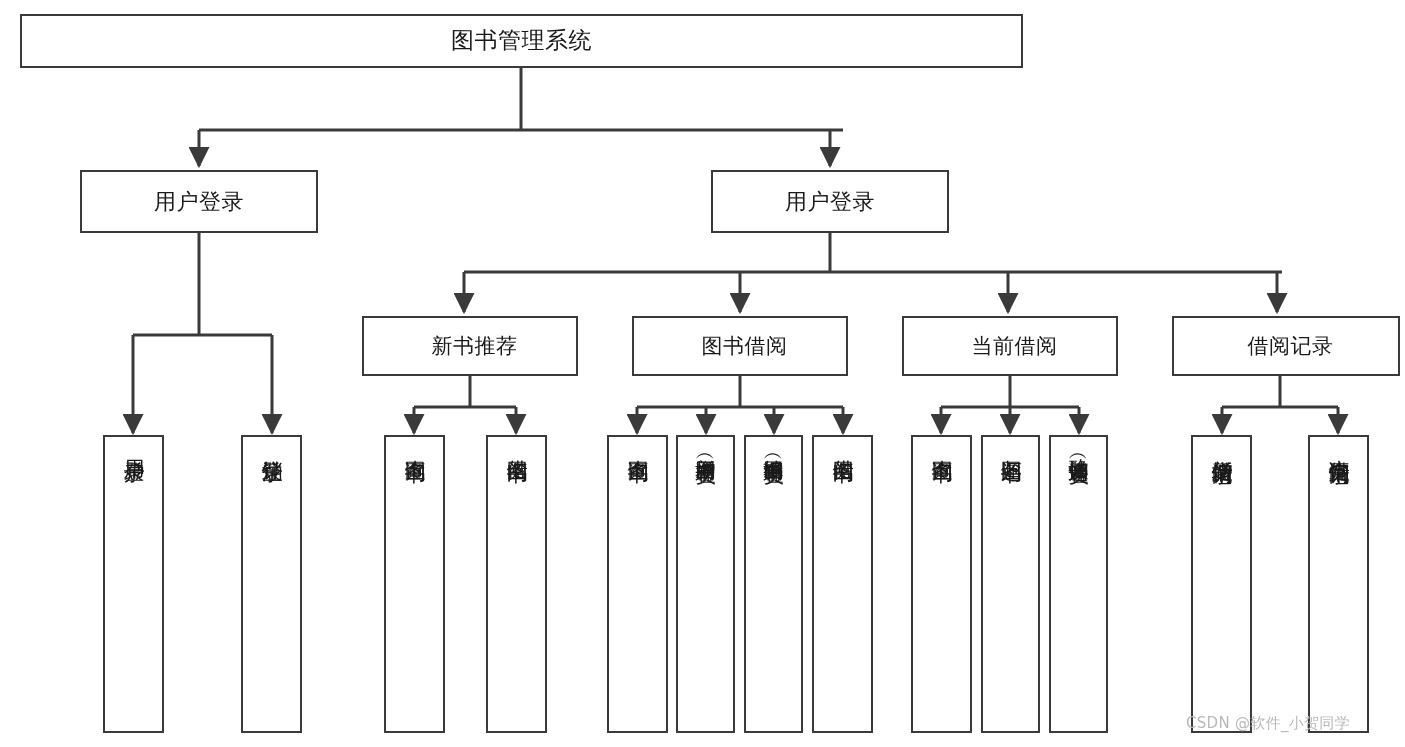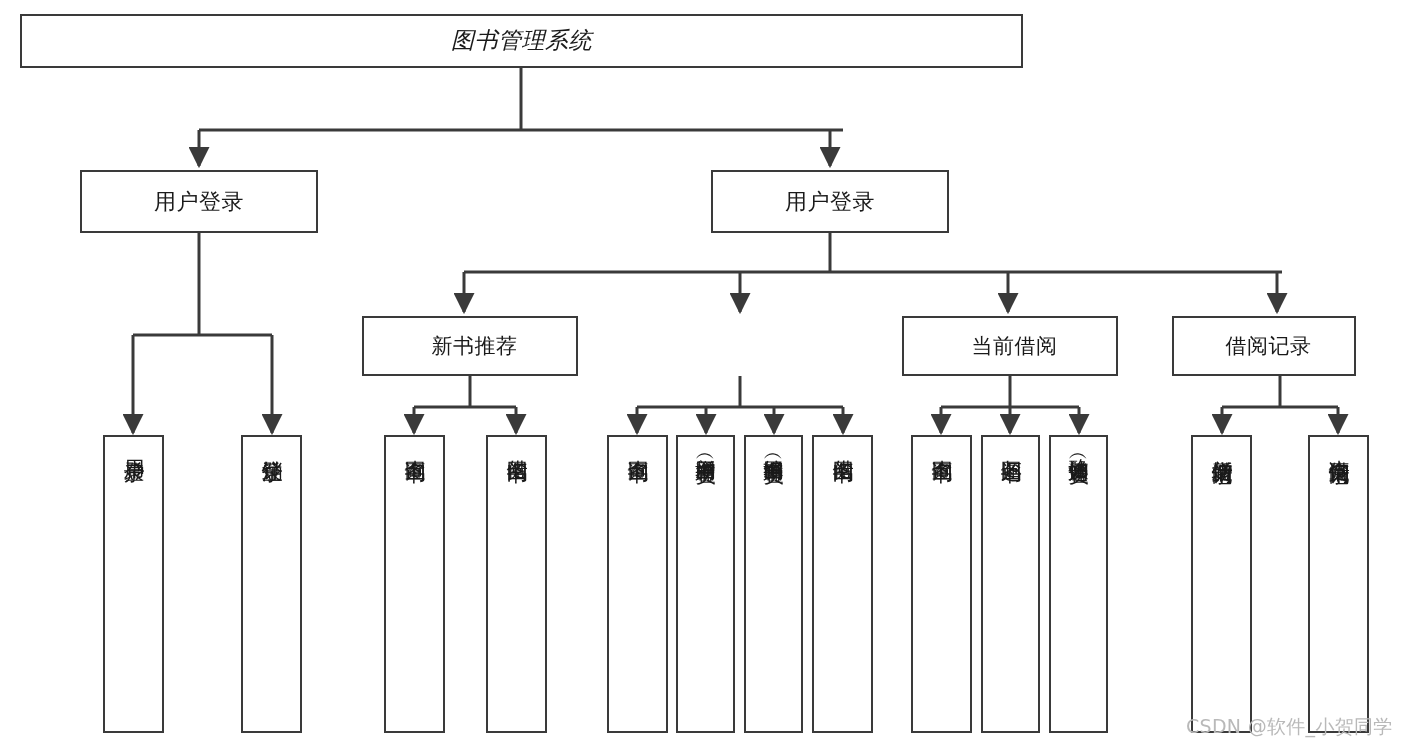--- a/index.html
+++ b/index.html
@@ -58,21 +58,21 @@
     white-space: nowrap;
   }
   .node-leaf.tall-text .label {
     font-size: 20px;
     line-height: 1.26;
   }
   .watermark {
     position: absolute;
     left: 1186px;
     top: 714px;
-    font-size: 19px;
+    font-size: 15px;
     color: #b9b9b9;
     white-space: nowrap;
     letter-spacing: 0.3px;
   }
 </style>
 </head>
 <body>
 
 <div id="diagram">
 
@@ -121,38 +121,41 @@
       <path d="M 1010 407 L 1010 433" marker-end="url(#arrow)"></path>
       <path d="M 1079 407 L 1079 433" marker-end="url(#arrow)"></path>
 
       <path d="M 1280 376 L 1280 407"></path>
       <path d="M 1222 407 L 1338 407"></path>
       <path d="M 1222 407 L 1222 433" marker-end="url(#arrow)"></path>
       <path d="M 1338 407 L 1338 433" marker-end="url(#arrow)"></path>
     </g>
   </svg>
 
-  <div class="node node-root" style="left:20px; top:14px; width:1003px; height:54px;font-style:italic;">
+  <div class="node node-root" style="left:20px; top:14px; width:1003px; height:54px;">
     <span class="label">图书管理系统</span>
   </div>
 
   <div class="node node-l1" style="left:80px; top:170px; width:238px; height:63px;">
     <span class="label">用户登录</span>
   </div>
   <div class="node node-l1" style="left:711px; top:170px; width:238px; height:63px;">
     <span class="label">用户登录</span>
   </div>
 
   <div class="node node-l2" style="left:362px; top:316px; width:216px; height:60px;">
     <span class="label">新书推荐</span>
   </div>
+  <div class="node node-l2" style="left:632px; top:316px; width:216px; height:60px;">
+    <span class="label">图书借阅</span>
+  </div>
   <div class="node node-l2" style="left:902px; top:316px; width:216px; height:60px;">
     <span class="label">当前借阅</span>
   </div>
-  <div class="node node-l2" style="left:1172px; top:316px; width:184px; height:60px;">
+  <div class="node node-l2" style="left:1172px; top:316px; width:228px; height:60px;">
     <span class="label">借阅记录</span>
   </div>
 
   <div class="node node-leaf" style="left:103px; top:435px; width:61px; height:298px;">
     <span class="label">用户登录</span>
   </div>
   <div class="node node-leaf" style="left:241px; top:435px; width:61px; height:298px;">
     <span class="label">注销登录</span>
   </div>
 

